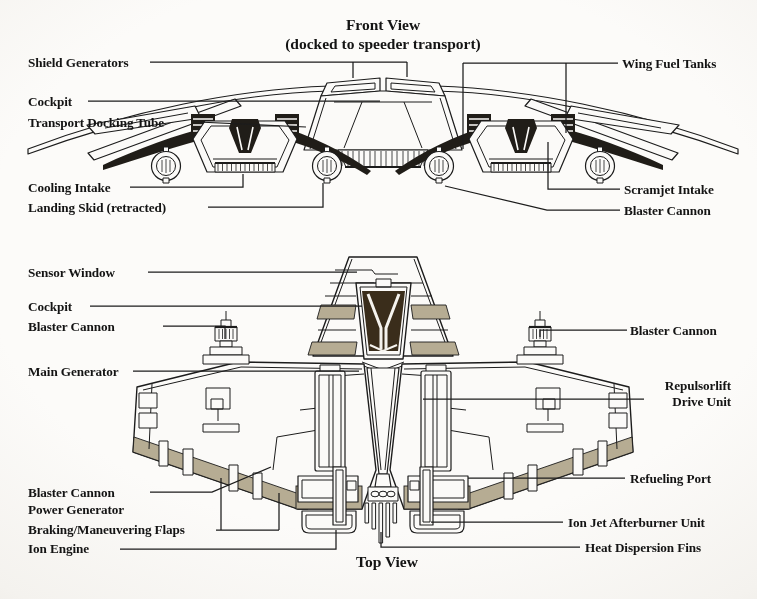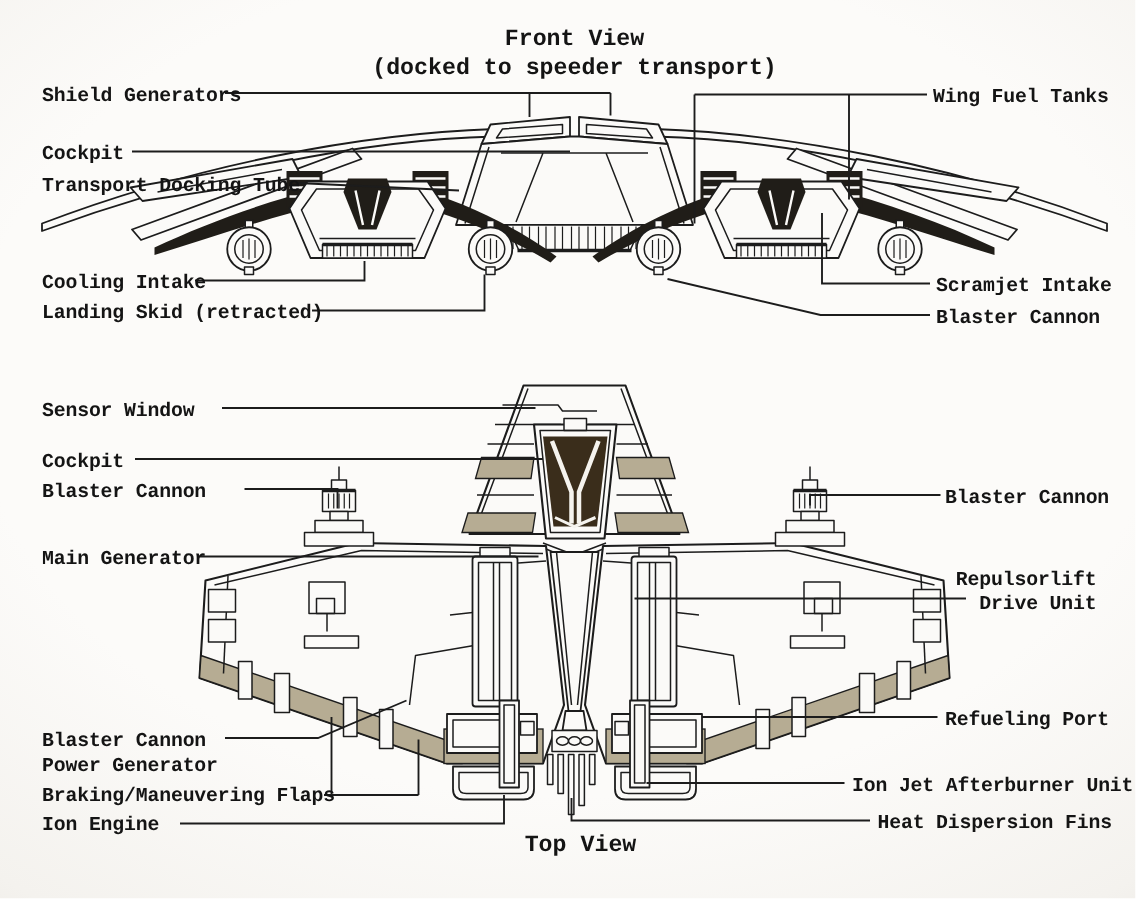--- a/index.html
+++ b/index.html
@@ -1,19 +1,19 @@
 <!DOCTYPE html>
 <html><head>
 <meta charset="utf-8">
 <style>
   html,body{margin:0;padding:0;}
   .stage{
     position:relative;width:757px;height:599px;overflow:hidden;
     background:radial-gradient(ellipse 95% 85% at 50% 42%, #fcfbf9 55%, #f4f2ee 84%, #e9e6e0 100%);
-    font-family:Liberation Mono, monospace;
+    font-family:Liberation Serif, serif;
   }
   svg{position:absolute;left:0;top:0;}
   .w    {fill:#fbfaf8;stroke:#1c1c1c;stroke-width:1.2;stroke-linejoin:round;}
   .w14  {fill:#fbfaf8;stroke:#1c1c1c;stroke-width:1.4;stroke-linejoin:round;}
   .wf   {fill:#fbfaf8;stroke:#1c1c1c;stroke-width:1;stroke-linejoin:round;}
   .ln   {fill:none;stroke:#1c1c1c;stroke-width:1;stroke-linejoin:round;}
   .thin {fill:none;stroke:#1c1c1c;stroke-width:.8;}
   .bold2{fill:none;stroke:#1c1c1c;stroke-width:2.2;}
   .ink  {fill:#201d18;stroke:none;}
   .tan  {fill:#b6ac93;stroke:#1c1c1c;stroke-width:.9;}

